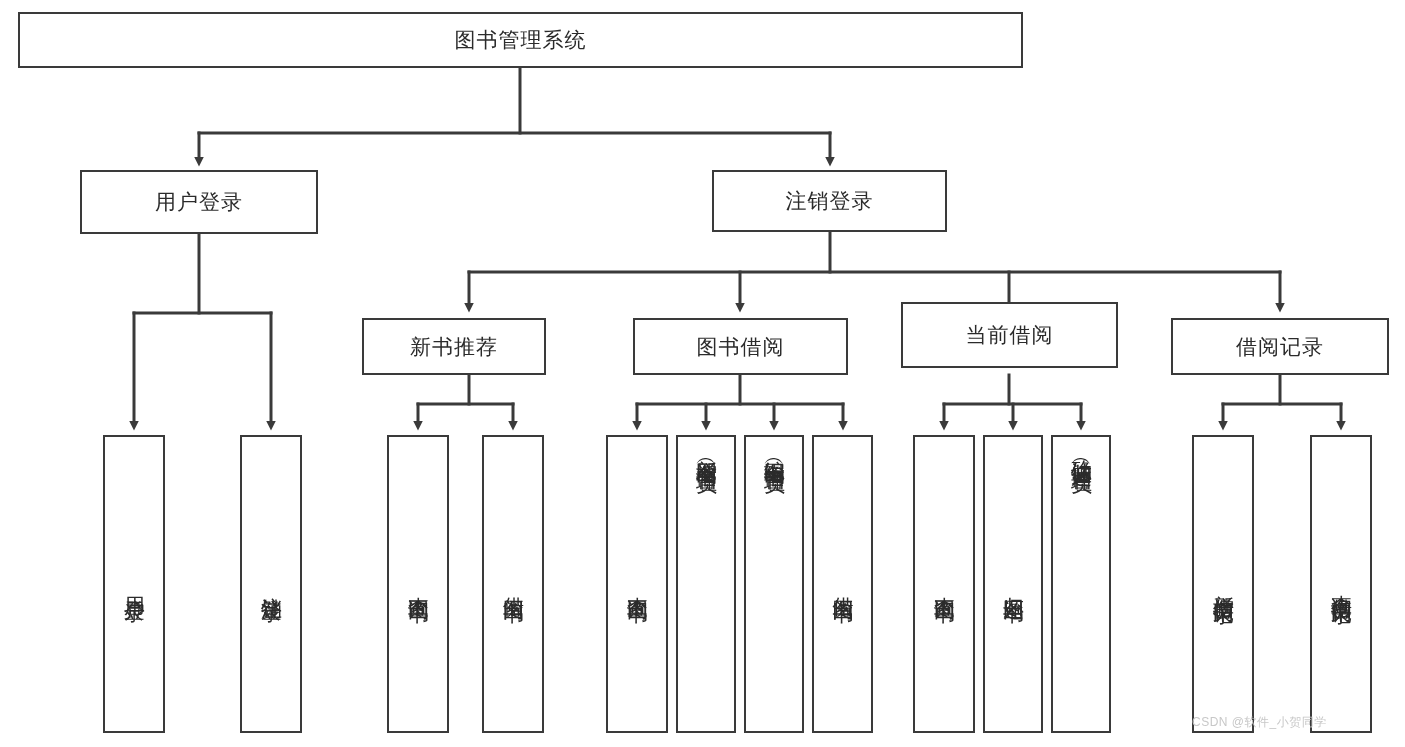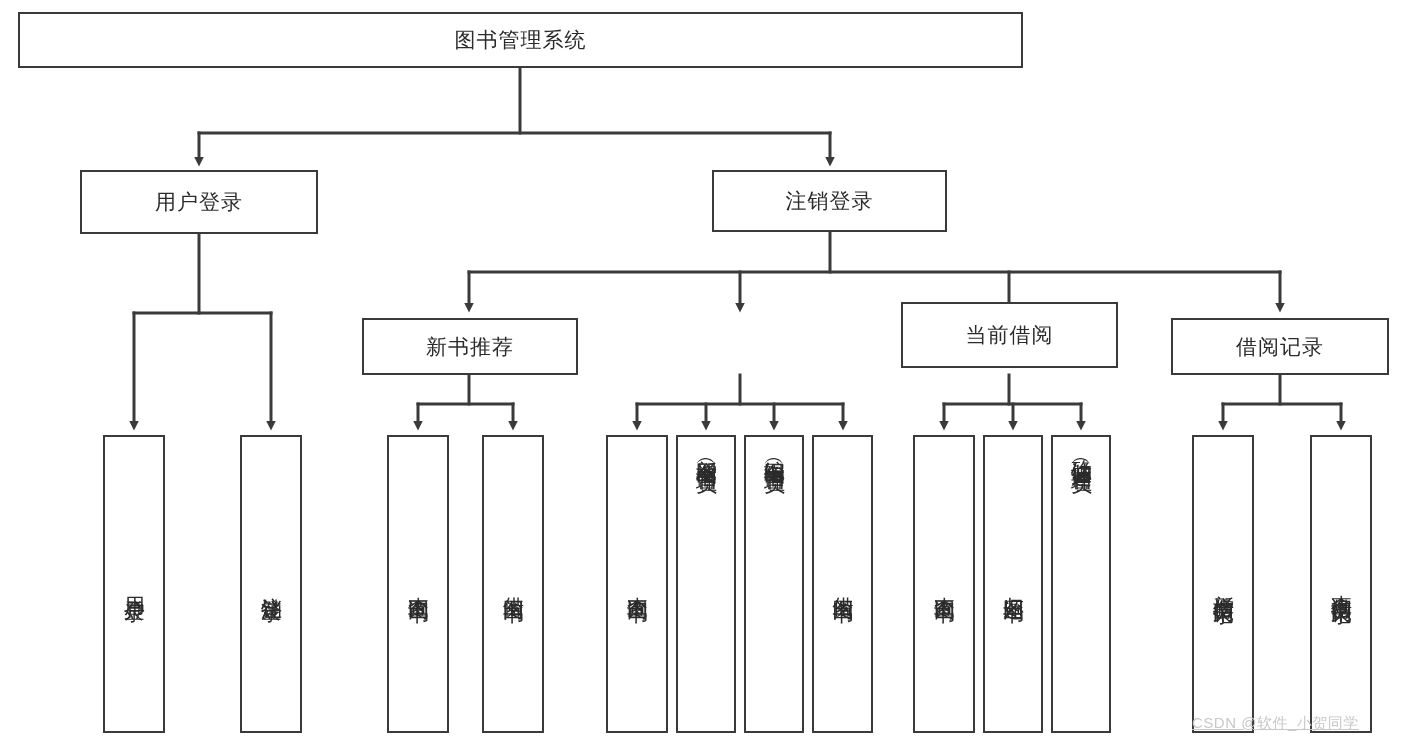--- a/index.html
+++ b/index.html
@@ -50,26 +50,25 @@
     letter-spacing: 2px;
     align-items: center;
     justify-content: center;
     padding: 6px 0;
   }
   .node.v.toptext {
     justify-content: flex-start;
   }
   .watermark {
     position: absolute;
-    font-size: 15px;
+    font-size: 12px;
     color: #c8c8c8;
     letter-spacing: 0.5px;
     white-space: nowrap;
     z-index: 5;
-    text-decoration: underline;
   }
 </style>
 </head>
 <body>
 
 <div id="canvas" style="background: rgb(255, 255, 255);">
 
   <svg id="edges" viewBox="0 0 1405 747" width="1405" height="747" aria-hidden="true">
     <defs>
       <marker id="arrow" markerWidth="11" markerHeight="11" refX="1.5" refY="5.5" orient="auto" markerUnits="userSpaceOnUse">
@@ -118,21 +117,22 @@
       <path d="M1223,404 L1223,422" marker-end="url(#arrow)"></path>
       <path d="M1341,404 L1341,422" marker-end="url(#arrow)"></path>
     </g>
   </svg>
 
   <div class="node h" style="left: 18px; top: 12px; width: 1005px; height: 56px; border-color: rgb(58, 58, 58); color: rgb(43, 43, 43); background: rgb(255, 255, 255); text-align: right;">图书管理系统</div>
 
   <div class="node h" style="left: 80px; top: 170px; width: 238px; height: 64px; border-color: rgb(58, 58, 58); color: rgb(43, 43, 43); background: rgb(255, 255, 255);">用户登录</div>
   <div class="node h" style="left: 712px; top: 170px; width: 235px; height: 62px; border-color: rgb(58, 58, 58); color: rgb(43, 43, 43); background: rgb(255, 255, 255);">注销登录</div>
 
-  <div class="node h" style="left: 362px; top: 318px; width: 216px; height: 57px; border-color: rgb(58, 58, 58); color: rgb(43, 43, 43); background: rgb(255, 255, 255);">新书推荐</div>
+  <div class="node h" style="left: 362px; top: 318px; width: 184px; height: 57px; border-color: rgb(58, 58, 58); color: rgb(43, 43, 43); background: rgb(255, 255, 255);">新书推荐</div>
+  <div class="node h" style="left: 633px; top: 318px; width: 215px; height: 57px; border-color: rgb(58, 58, 58); color: rgb(43, 43, 43); background: rgb(255, 255, 255);">图书借阅</div>
   <div class="node h" style="left: 901px; top: 302px; width: 217px; height: 66px; border-color: rgb(58, 58, 58); color: rgb(43, 43, 43); background: rgb(255, 255, 255);">当前借阅</div>
   <div class="node h" style="left: 1171px; top: 318px; width: 218px; height: 57px; border-color: rgb(58, 58, 58); color: rgb(43, 43, 43); background: rgb(255, 255, 255); text-align: center;">借阅记录</div>
 
   <div class="node v" style="left: 103px; top: 435px; width: 62px; height: 298px; border-color: rgb(58, 58, 58); color: rgb(43, 43, 43); background: rgb(255, 255, 255);">用户登录</div>
   <div class="node v" style="left: 240px; top: 435px; width: 62px; height: 298px; border-color: rgb(58, 58, 58); color: rgb(43, 43, 43); background: rgb(255, 255, 255);">注销登录</div>
   <div class="node v" style="left: 387px; top: 435px; width: 62px; height: 298px; border-color: rgb(58, 58, 58); color: rgb(43, 43, 43); background: rgb(255, 255, 255);">查询图书</div>
   <div class="node v" style="left: 482px; top: 435px; width: 62px; height: 298px; border-color: rgb(58, 58, 58); color: rgb(43, 43, 43); background: rgb(255, 255, 255);">借阅图书</div>
   <div class="node v" style="left: 606px; top: 435px; width: 62px; height: 298px; border-color: rgb(58, 58, 58); color: rgb(43, 43, 43); background: rgb(255, 255, 255);">查询图书</div>
   <div class="node v toptext" style="left: 676px; top: 435px; width: 60px; height: 298px; border-color: rgb(58, 58, 58); color: rgb(43, 43, 43); background: rgb(255, 255, 255);">新增图书（管理员）</div>
   <div class="node v toptext" style="left: 744px; top: 435px; width: 60px; height: 298px; border-color: rgb(58, 58, 58); color: rgb(43, 43, 43); background: rgb(255, 255, 255);">编辑图书（管理员）</div>

